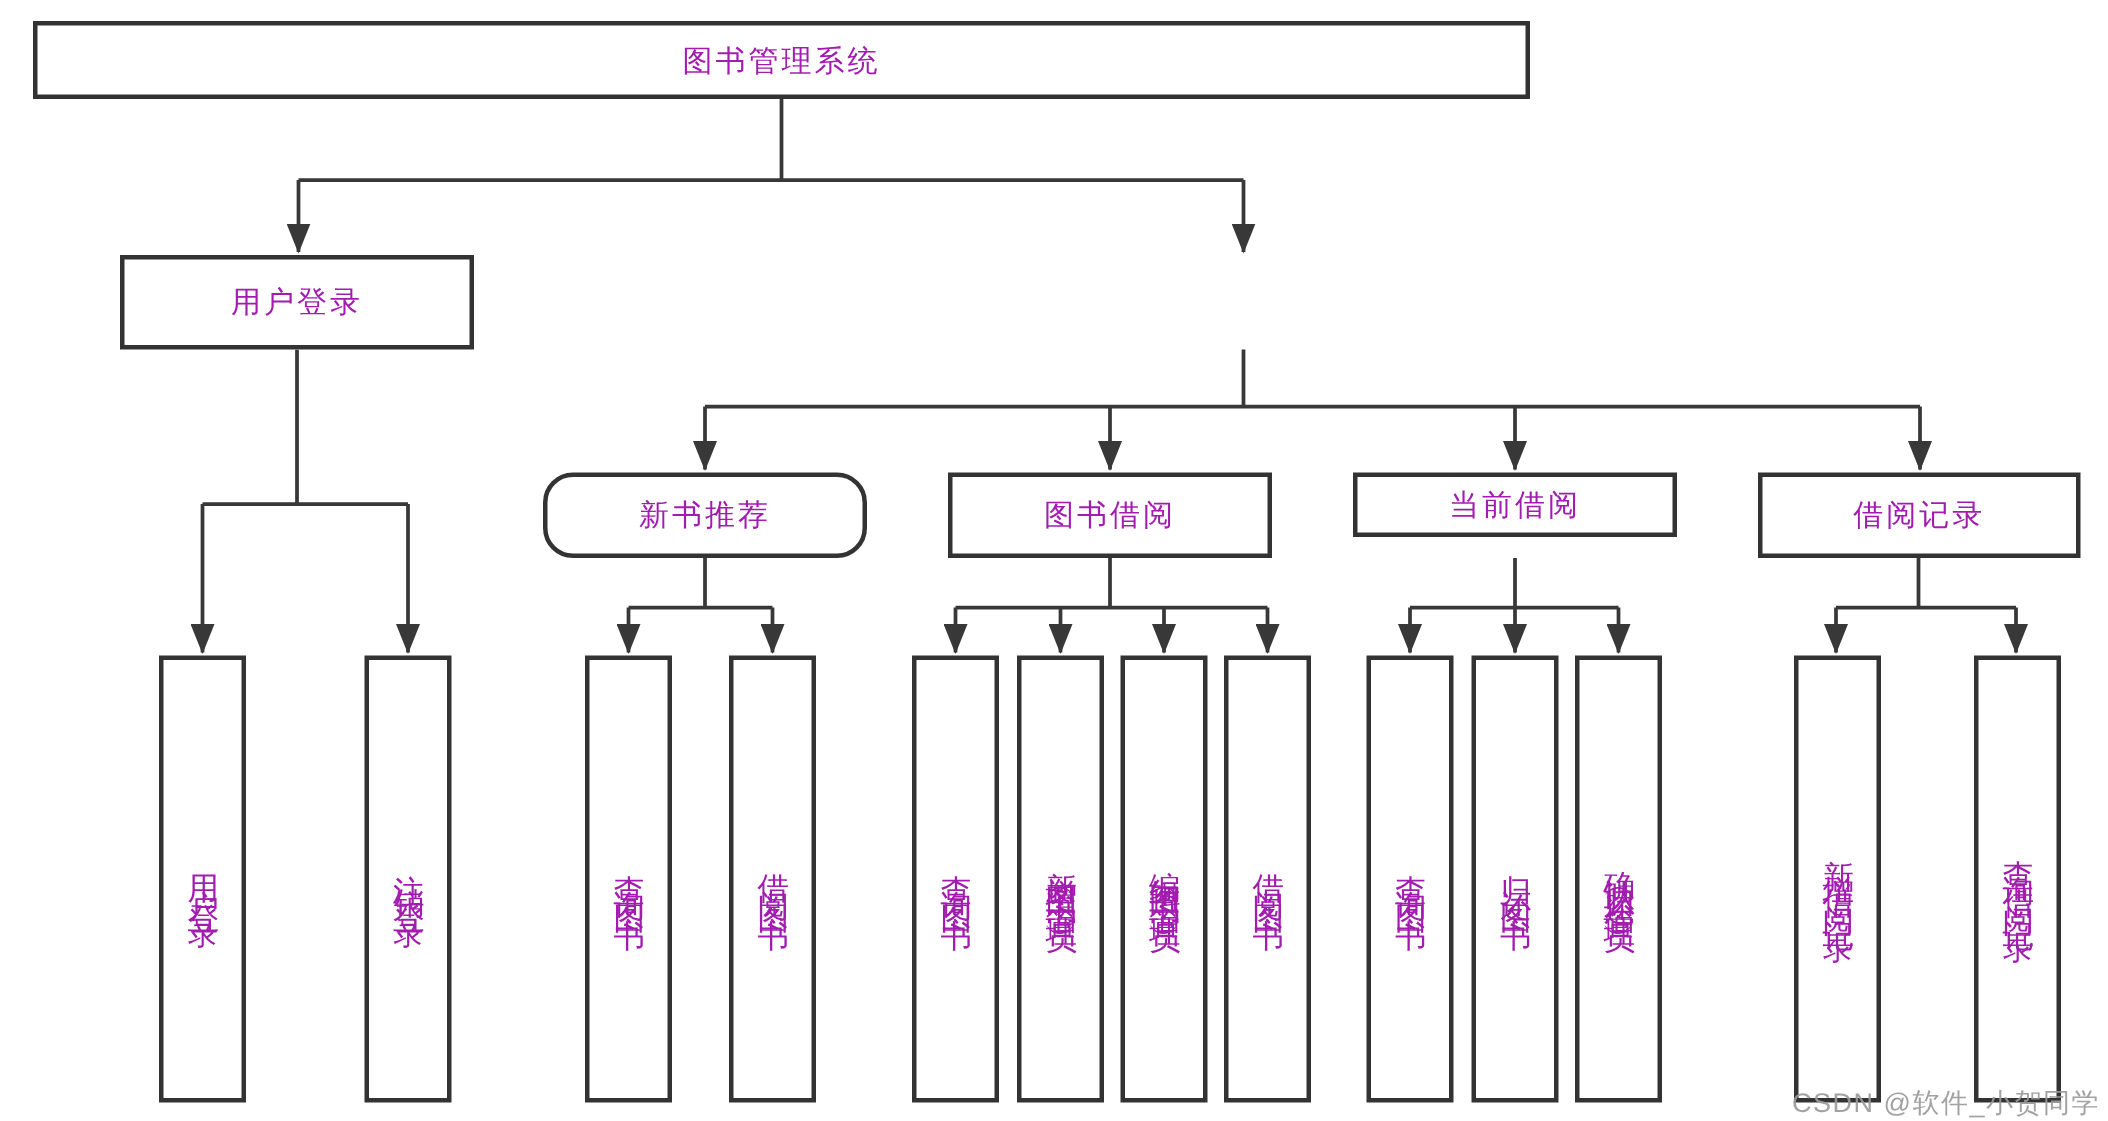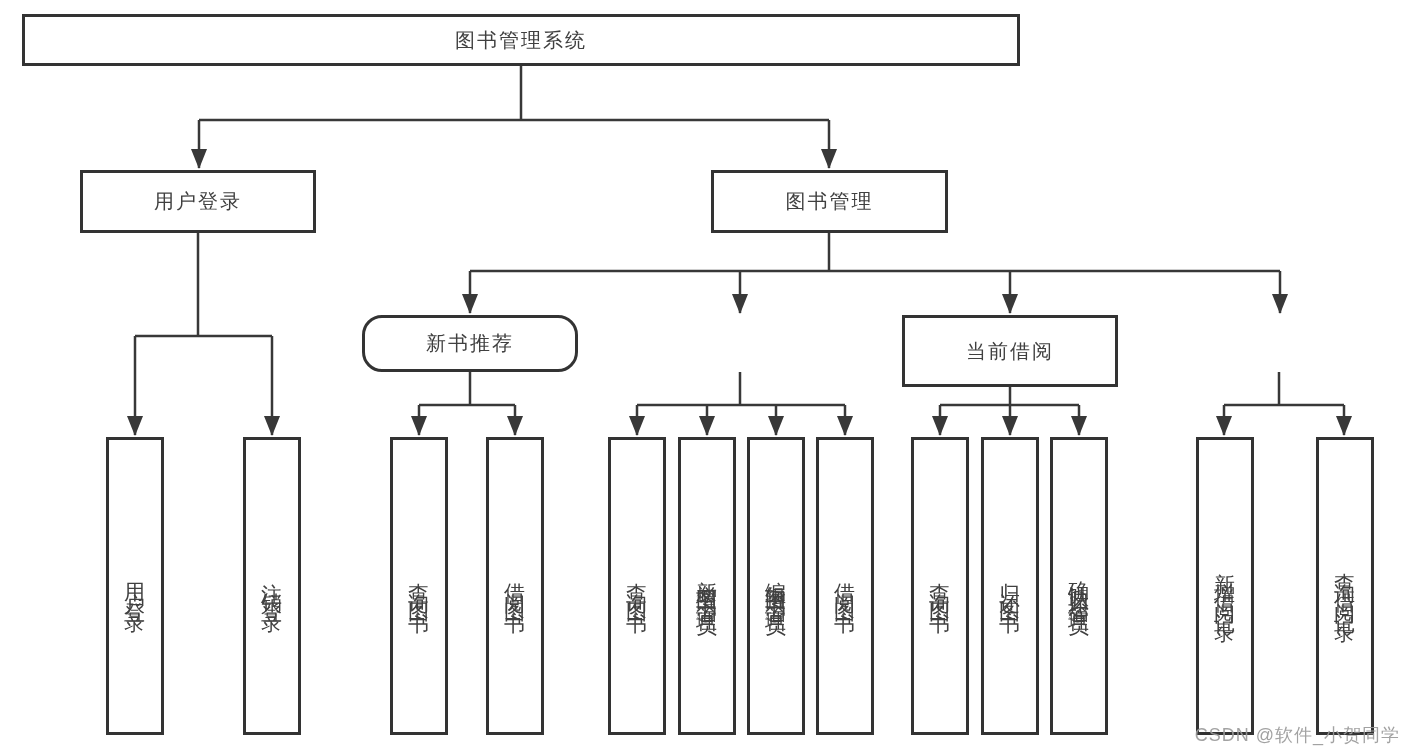--- a/index.html
+++ b/index.html
@@ -23,21 +23,21 @@
     z-index: 1;
   }
   .box {
     position: absolute;
     box-sizing: border-box;
     background: #ffffff;
     border: 3px solid #333333;
     display: flex;
     align-items: center;
     justify-content: center;
-    color: #404040;
+    color: #a21caf;
     z-index: 2;
   }
   .hnode {
     font-size: 20px;
     letter-spacing: 2px;
     white-space: nowrap;
   }
   .leaf {
     width: 58px;
     top: 437px;
@@ -111,24 +111,25 @@
       <path d="M1079 405 V435" marker-end="url(#arrow)"></path>
 
       <path d="M1224 405 V435" marker-end="url(#arrow)"></path>
       <path d="M1344 405 V435" marker-end="url(#arrow)"></path>
     </g>
   </svg>
 
   <div class="box hnode" style="left:22px; top:14px; width:998px; height:52px;">图书管理系统</div>
 
   <div class="box hnode" style="left:80px; top:170px; width:236px; height:63px;">用户登录</div>
-  <div class="box hnode" style="left:711px; top:170px; width:237px; height:63px;">图书管理</div>
 
   <div class="box hnode" style="left:362px; top:315px; width:216px; height:57px;border-radius:20px;">新书推荐</div>
-  <div class="box hnode" style="left:902px; top:315px; width:216px; height:72px;">当前借阅</div>
+  <div class="box hnode" style="left:632px; top:315px; width:216px; height:57px;">图书借阅</div>
+  <div class="box hnode" style="left:902px; top:315px; width:216px; height:43px;">当前借阅</div>
+  <div class="box hnode" style="left:1172px; top:315px; width:215px; height:57px;">借阅记录</div>
 
   <div class="box leaf" style="left:106px;">
     <span class="vtext">用户登录</span>
   </div>
   <div class="box leaf" style="left:243px;">
     <span class="vtext">注销登录</span>
   </div>
 
   <div class="box leaf" style="left:390px;">
     <span class="vtext">查询图书</span>

